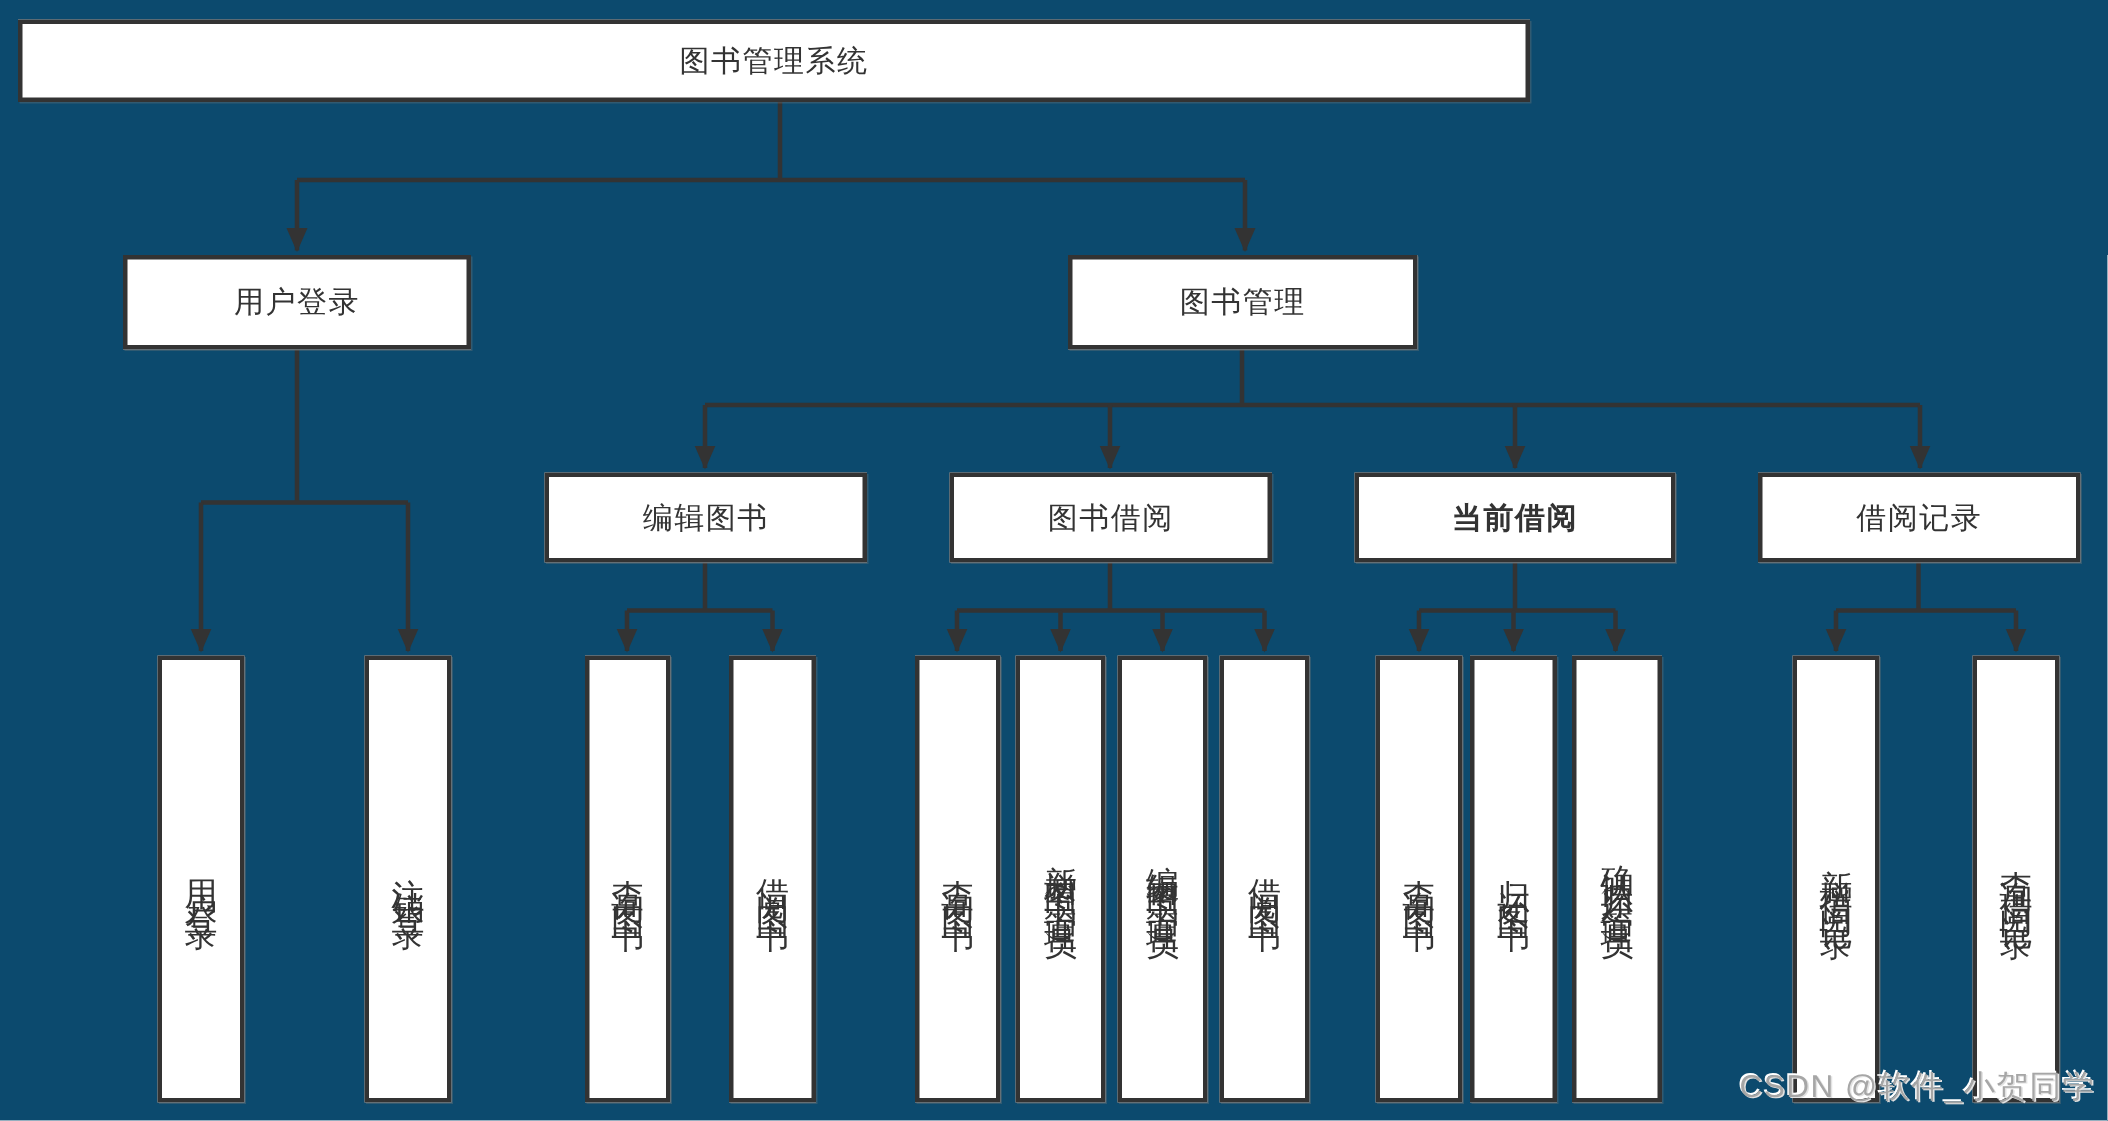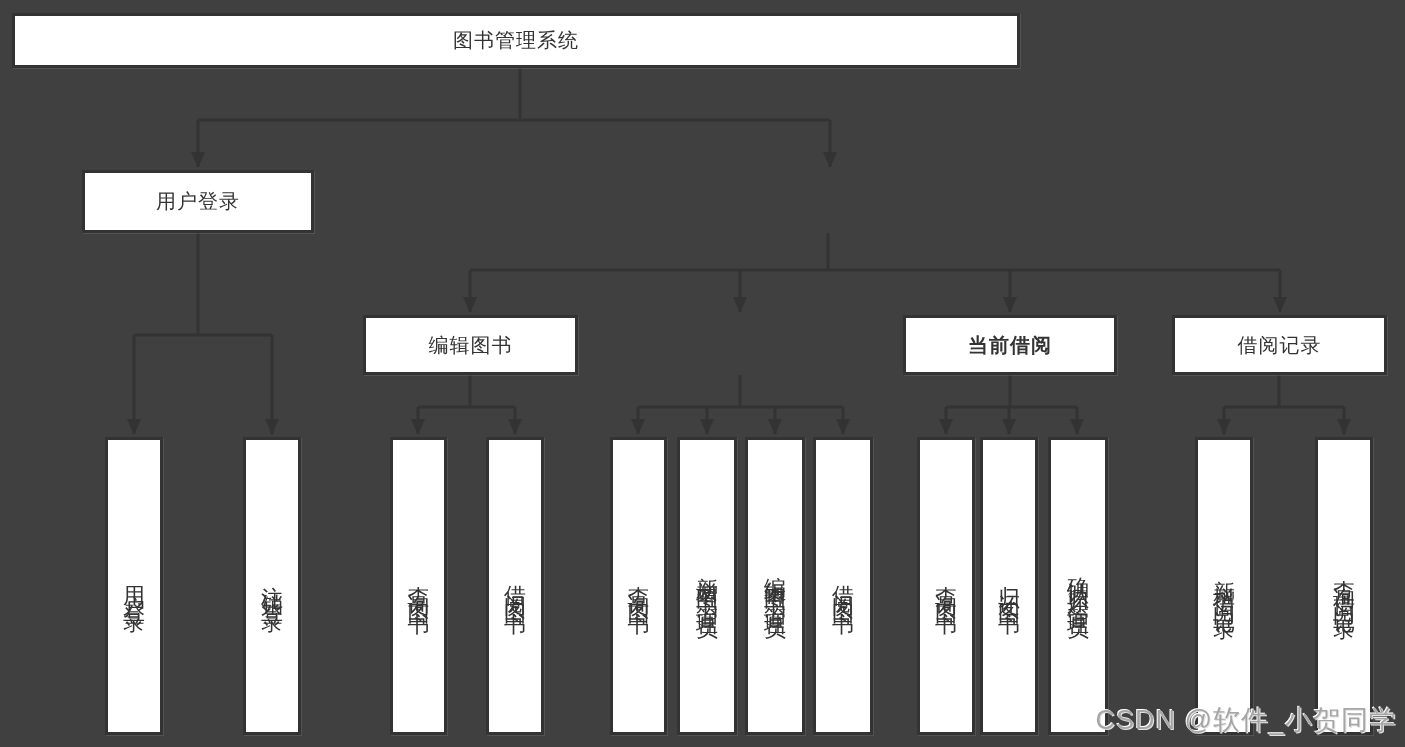--- a/index.html
+++ b/index.html
@@ -5,21 +5,21 @@
   html, body {
     margin: 0;
     padding: 0;
     background: #ffffff;
     font-family: "Liberation Sans", sans-serif;
   }
   #canvas {
     position: relative;
     width: 1405px;
     height: 747px;
-    background: #404040;
+    background: #0c4a6e;
     overflow: hidden;
   }
   #connector-svg {
     position: absolute;
     left: 0;
     top: 0;
     width: 1405px;
     height: 747px;
     pointer-events: none;
   }
@@ -44,21 +44,21 @@
     writing-mode: vertical-rl;
     text-orientation: mixed;
     letter-spacing: 9px;
     line-height: 1;
     text-align: center;
   }
   #watermark {
     position: absolute;
     right: 8px;
     bottom: 9px;
-    font-size: 27px;
+    font-size: 21px;
     color: #a6a6a6;
     letter-spacing: 1px;
     text-shadow: 1px 1px 0 #e2e2e2, -1px -1px 0 #ffffff;
     white-space: nowrap;
   }
   .line {
     fill: none;
     stroke: #333333;
     stroke-width: 3;
   }
@@ -107,22 +107,24 @@
     <path class="arrowline" d="M946,407 V434"></path>
     <path class="arrowline" d="M1009,407 V434"></path>
     <path class="arrowline" d="M1077,407 V434"></path>
     <path class="arrowline" d="M1224,407 V434"></path>
     <path class="arrowline" d="M1344,407 V434"></path>
   </svg>
 
   <div class="box h" style="left:12px; top:13px; width:1008px; height:55px;">图书管理系统</div>
 
   <div class="box h" style="left:82px; top:170px; width:232px; height:63px;">用户登录</div>
+  <div class="box h" style="left:712px; top:170px; width:233px; height:63px;">图书管理</div>
 
   <div class="box h" style="left:363px; top:315px; width:215px; height:60px;">编辑图书</div>
+  <div class="box h" style="left:633px; top:315px; width:215px; height:60px;">图书借阅</div>
   <div class="box h" style="left:903px; top:315px; width:214px; height:60px;font-weight:bold;">当前借阅</div>
   <div class="box h" style="left:1172px; top:315px; width:215px; height:60px;">借阅记录</div>
 
   <div class="box v" style="left:105px; top:437px; width:58px; height:298px;">用户登录</div>
   <div class="box v" style="left:243px; top:437px; width:58px; height:298px;">注销登录</div>
   <div class="box v" style="left:390px; top:437px; width:57px; height:298px;">查询图书</div>
   <div class="box v" style="left:486px; top:437px; width:58px; height:298px;">借阅图书</div>
   <div class="box v" style="left:610px; top:437px; width:57px; height:298px;">查询图书</div>
   <div class="box v" style="left:677px; top:437px; width:60px; height:298px; letter-spacing:6px;">新增图书（管理员）</div>
   <div class="box v" style="left:745px; top:437px; width:60px; height:298px; letter-spacing:6px;">编辑图书（管理员）</div>

